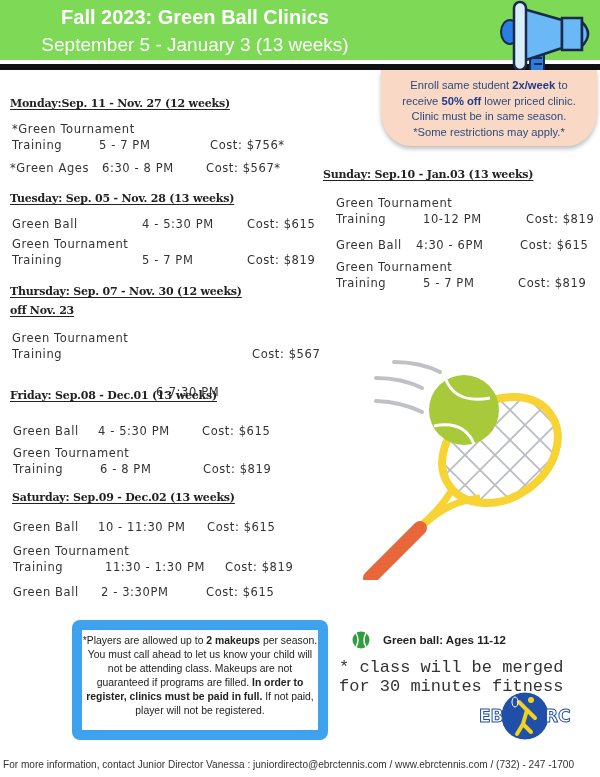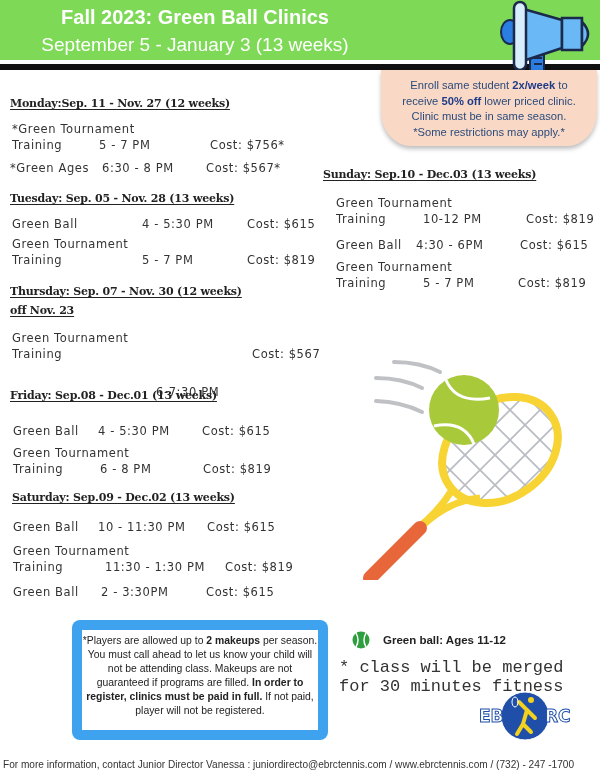--- a/index.html
+++ b/index.html
@@ -144,21 +144,21 @@
   <span style="left:0;">Training</span>
   <span style="left:92px;">11:30 - 1:30 PM</span>
   <span style="left:212px;">Cost: $819</span>
 </div>
 <div class="row" style="left:13px; top:584px; width:310px;">
   <span style="left:0;">Green Ball</span>
   <span style="left:88px;">2 - 3:30PM</span>
   <span style="left:193px;">Cost: $615</span>
 </div>
 
-<div class="section-title" style="left:323px; top:165px;">Sunday: Sep.10 - Dec.03 (13 weeks)</div>
+<div class="section-title" style="left:323px; top:165px;">Sunday: Sep.10 - Jan.03 (13 weeks)</div>
 <div class="row" style="left:336px; top:195px; width:264px;">
   <span style="left:0;">Green Tournament</span>
 </div>
 <div class="row" style="left:336px; top:211px; width:264px;">
   <span style="left:0;">Training</span>
   <span style="left:87px;">10-12 PM</span>
   <span style="left:190px;">Cost: $819</span>
 </div>
 <div class="row" style="left:336px; top:237px; width:264px;">
   <span style="left:0;">Green Ball</span>

